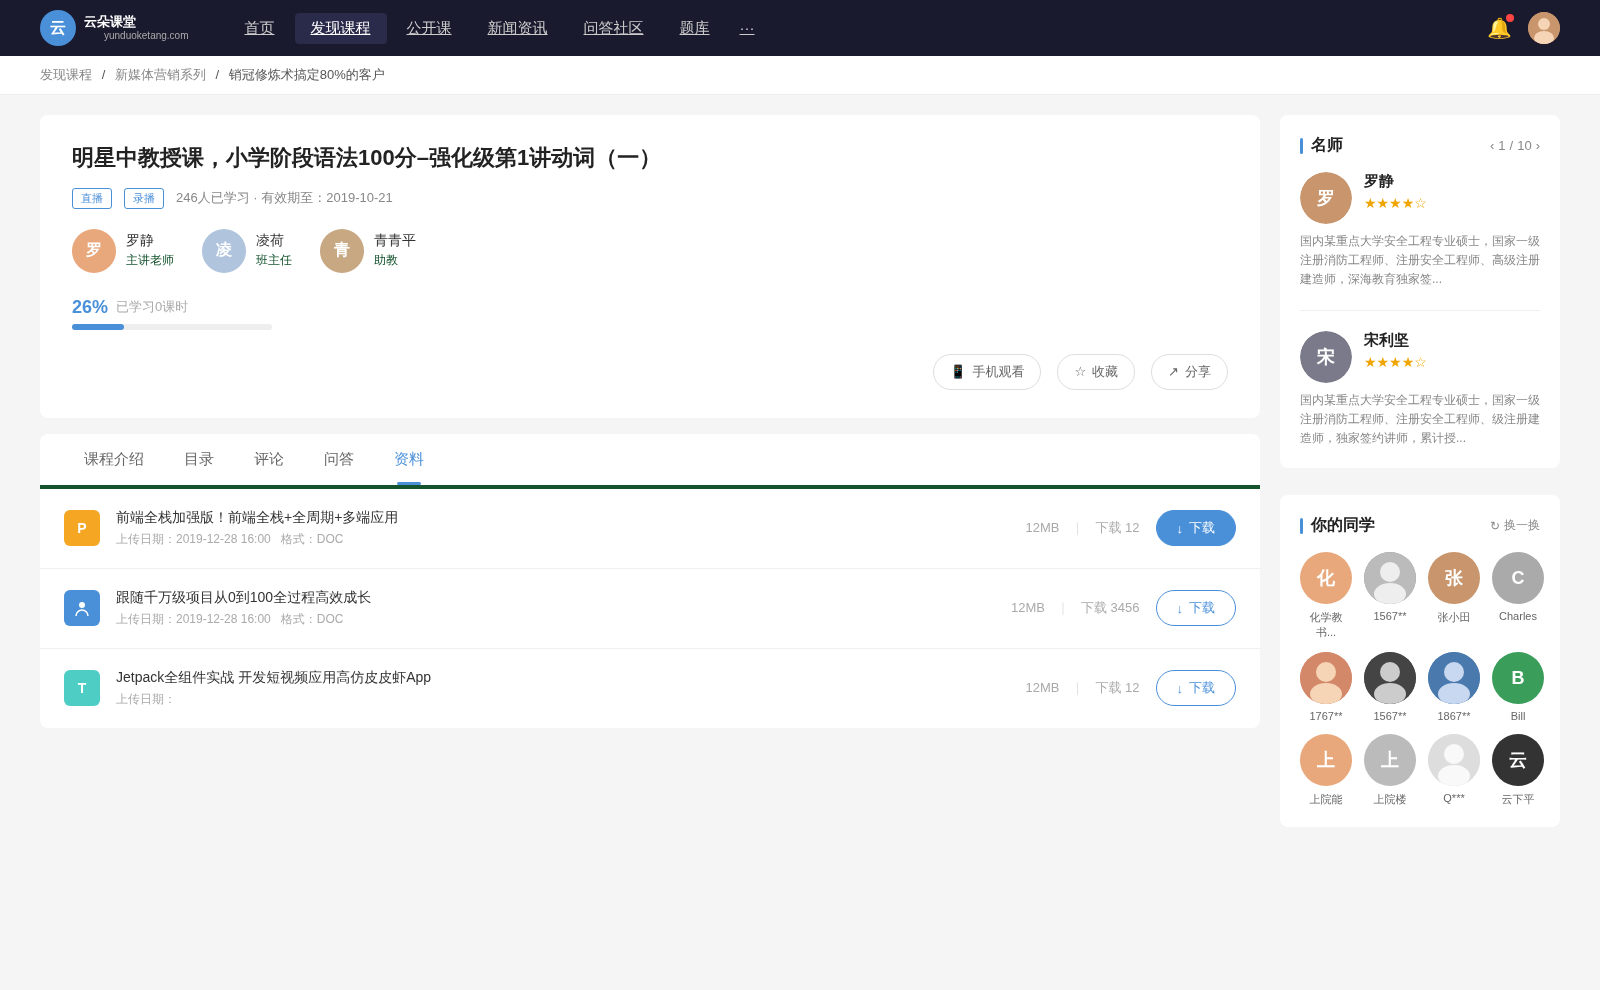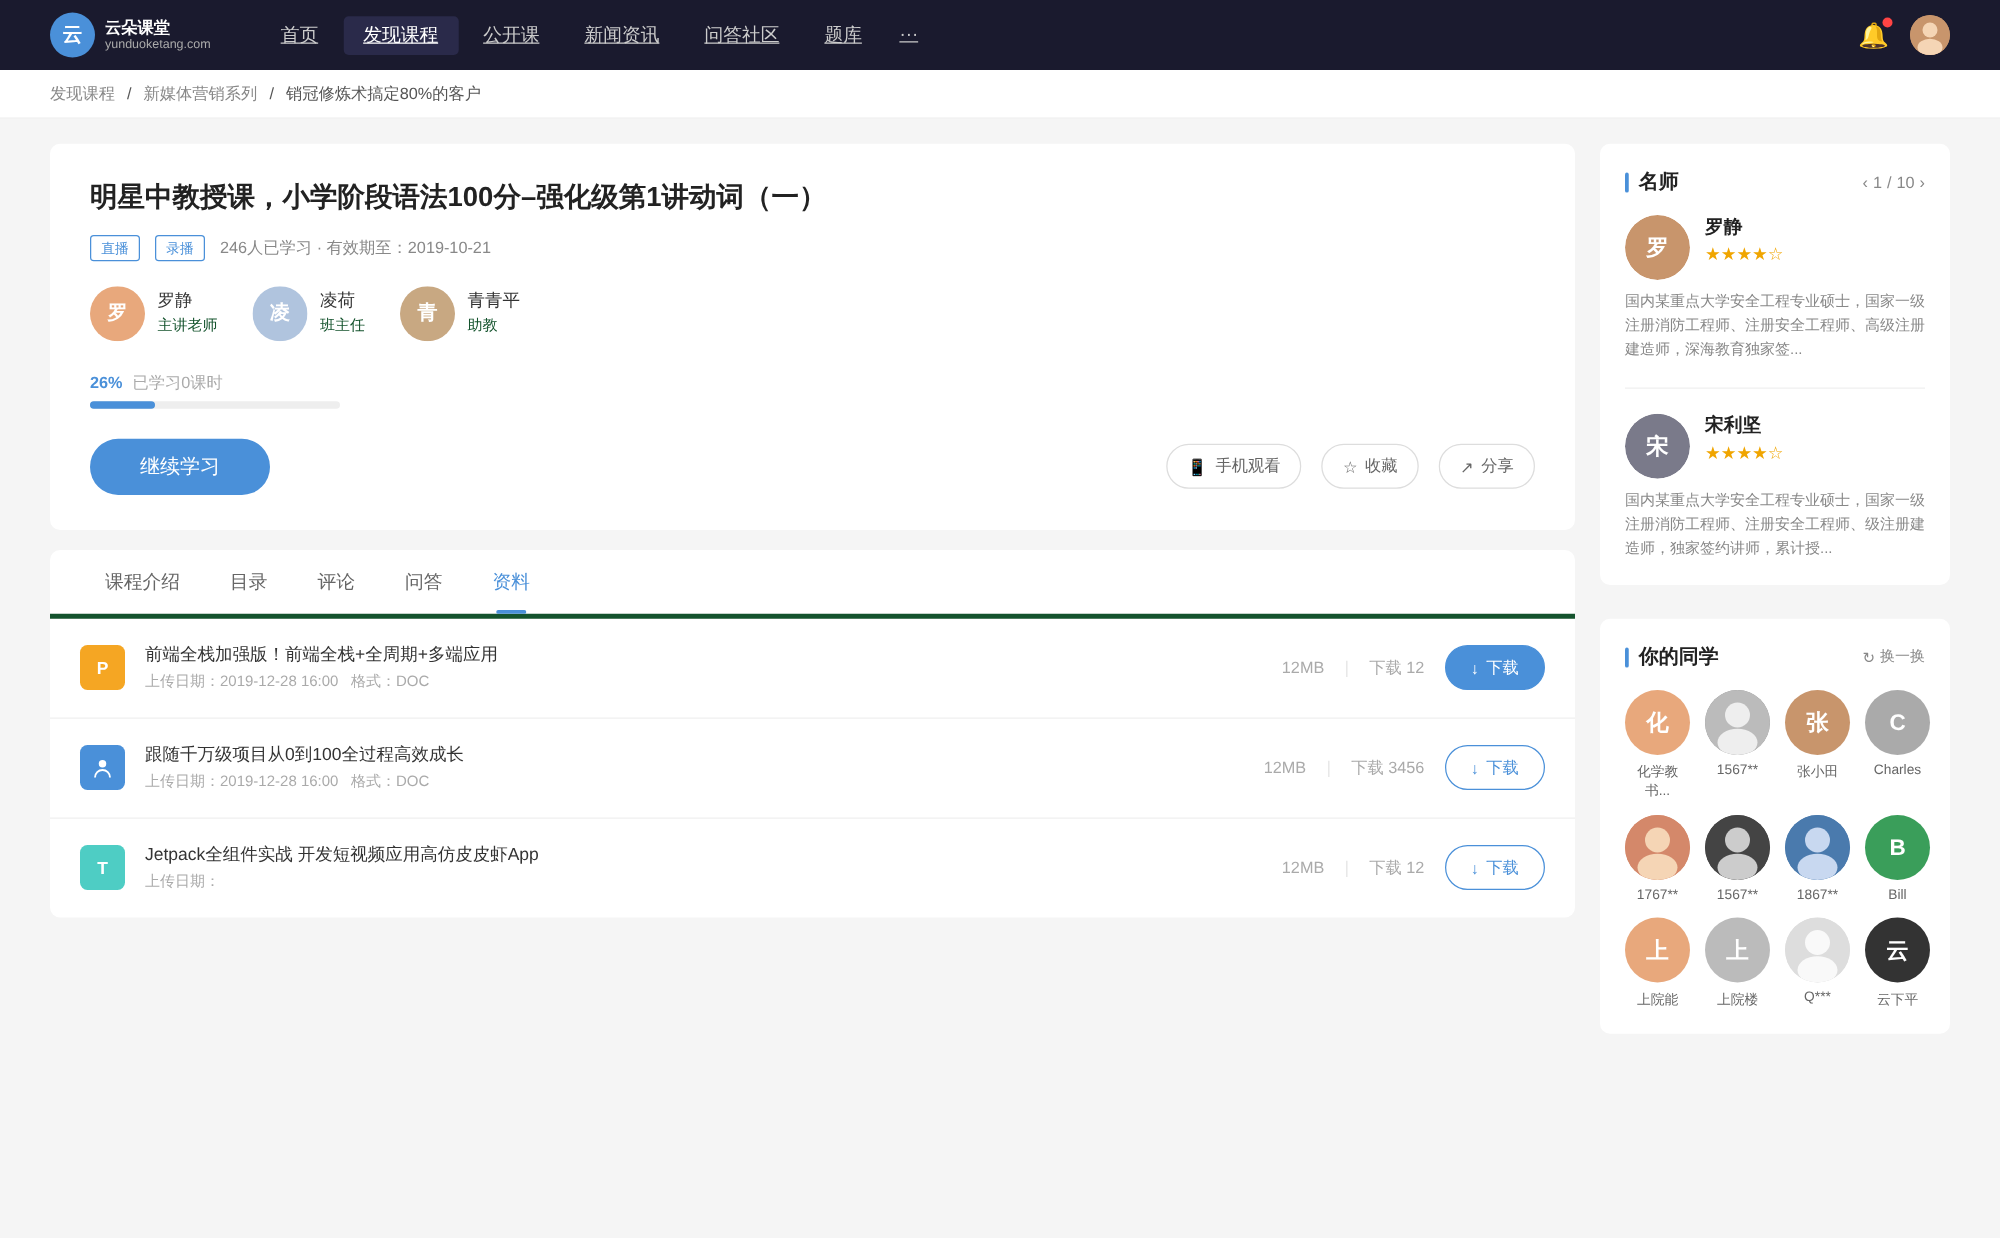--- a/index.html
+++ b/index.html
@@ -3,21 +3,21 @@
   <meta charset="utf-8">
   <style>
     * { box-sizing: border-box; margin: 0; padding: 0; }
     body { font-family: -apple-system, BlinkMacSystemFont, "PingFang SC", "Microsoft YaHei", sans-serif; background: #f5f5f5; font-size: 14px; color: #333; }
 
     
     .header { background: #1a1a2e; height: 56px; display: flex; align-items: center; padding: 0 40px; }
     .logo-area { display: flex; align-items: center; margin-right: 40px; }
     .logo-icon { width: 36px; height: 36px; background: #4a90d9; border-radius: 50%; display: flex; align-items: center; justify-content: center; color: white; font-size: 16px; font-weight: bold; margin-right: 8px; }
     .logo-text { color: white; font-size: 13px; line-height: 1.2; }
-    .logo-text span { display: block; font-size: 10px; color: #aaa; }
+    .logo-text span { display: block; font-size: 10px; color: #aaa; margin-left: 20px; }
     .nav { display: flex; gap: 4px; flex: 1; }
     .nav-item { color: #ccc; padding: 6px 16px; border-radius: 4px; cursor: pointer; font-size: 15px; text-decoration: underline; }
     .nav-item.active { background: #2a2a4a; color: white; }
     .nav-more { color: #ccc; padding: 6px 10px; cursor: pointer; }
     .header-right { display: flex; align-items: center; gap: 16px; margin-left: auto; }
     .bell-icon { color: #ccc; font-size: 20px; position: relative; cursor: pointer; }
     .bell-dot { width: 8px; height: 8px; background: #ff4444; border-radius: 50%; position: absolute; top: -2px; right: -2px; }
     .avatar-header { width: 32px; height: 32px; border-radius: 50%; background: #c8956c; overflow: hidden; display: flex; align-items: center; justify-content: center; color: white; font-size: 12px; cursor: pointer; }
 
     
@@ -39,21 +39,21 @@
     .badge-record { color: #4a90d9; border-color: #4a90d9; }
     .meta-text { color: #888; font-size: 13px; }
     .instructors { display: flex; gap: 28px; margin-bottom: 24px; }
     .instructor { display: flex; align-items: center; gap: 10px; }
     .instructor-avatar { width: 44px; height: 44px; border-radius: 50%; overflow: hidden; }
     .avatar-placeholder { width: 100%; height: 100%; display: flex; align-items: center; justify-content: center; font-size: 16px; color: white; font-weight: bold; }
     .instructor-name { font-size: 14px; font-weight: 500; color: #333; }
     .instructor-role { font-size: 12px; color: #14532d; margin-top: 2px; }
     .progress-section { margin-bottom: 24px; }
     .progress-label { display: flex; align-items: center; gap: 8px; margin-bottom: 6px; }
-    .progress-pct { font-size: 13px; font-weight: bold; color: #4a90d9; }
+    .progress-pct { font-size: 18px; font-weight: bold; color: #4a90d9; }
     .progress-desc { font-size: 13px; color: #aaa; }
     .progress-bar-bg { height: 6px; background: #eee; border-radius: 3px; width: 200px; }
     .progress-bar-fill { height: 100%; background: #4a90d9; border-radius: 3px; }
     .course-actions { display: flex; align-items: center; gap: 16px; }
     .btn-continue { background: #4a90d9; color: white; border: none; border-radius: 24px; padding: 12px 40px; font-size: 16px; cursor: pointer; font-weight: 500; }
     .action-btns { display: flex; gap: 16px; margin-left: auto; }
     .action-btn { display: flex; align-items: center; gap: 6px; color: #666; font-size: 13px; cursor: pointer; padding: 8px 16px; border: 1px solid #ddd; border-radius: 20px; }
 
     
     .tabs-card { background: white; border-radius: 8px; }
@@ -189,21 +189,20 @@
         <div class="progress-label">
           <span class="progress-pct">26%</span>
           <span class="progress-desc">已学习0课时</span>
         </div>
         <div class="progress-bar-bg">
           <div class="progress-bar-fill" style="width:26%;"></div>
         </div>
       </div>
 
       <div class="course-actions">
-        <button class="btn-continue">继续学习</button>
         <div class="action-btns">
           <div class="action-btn">
             <span>📱</span>
             <span>手机观看</span>
           </div>
           <div class="action-btn">
             <span>☆</span>
             <span>收藏</span>
           </div>
           <div class="action-btn">

